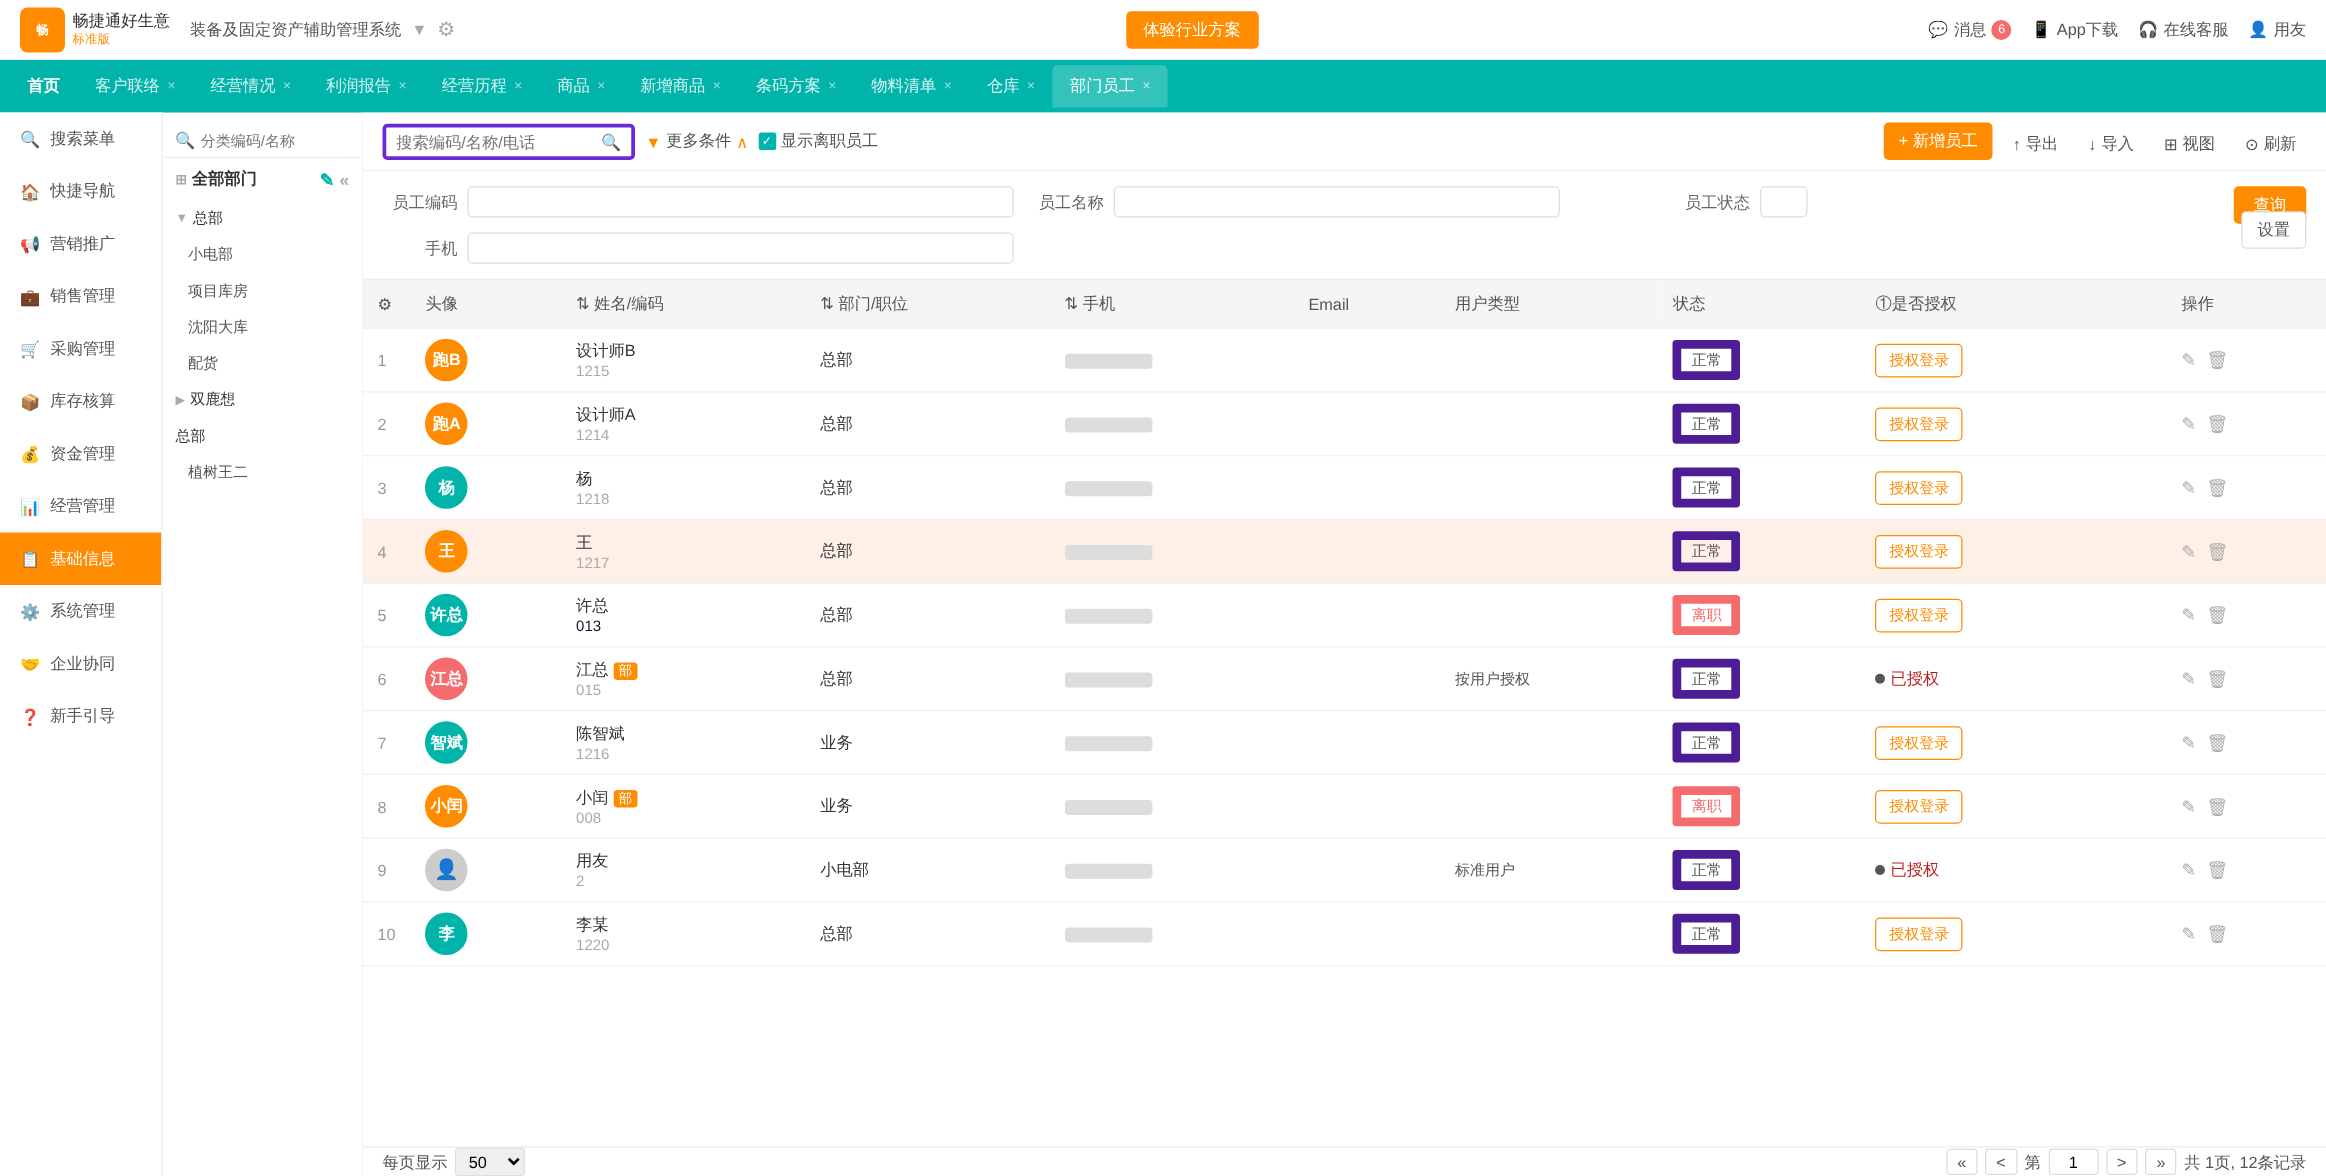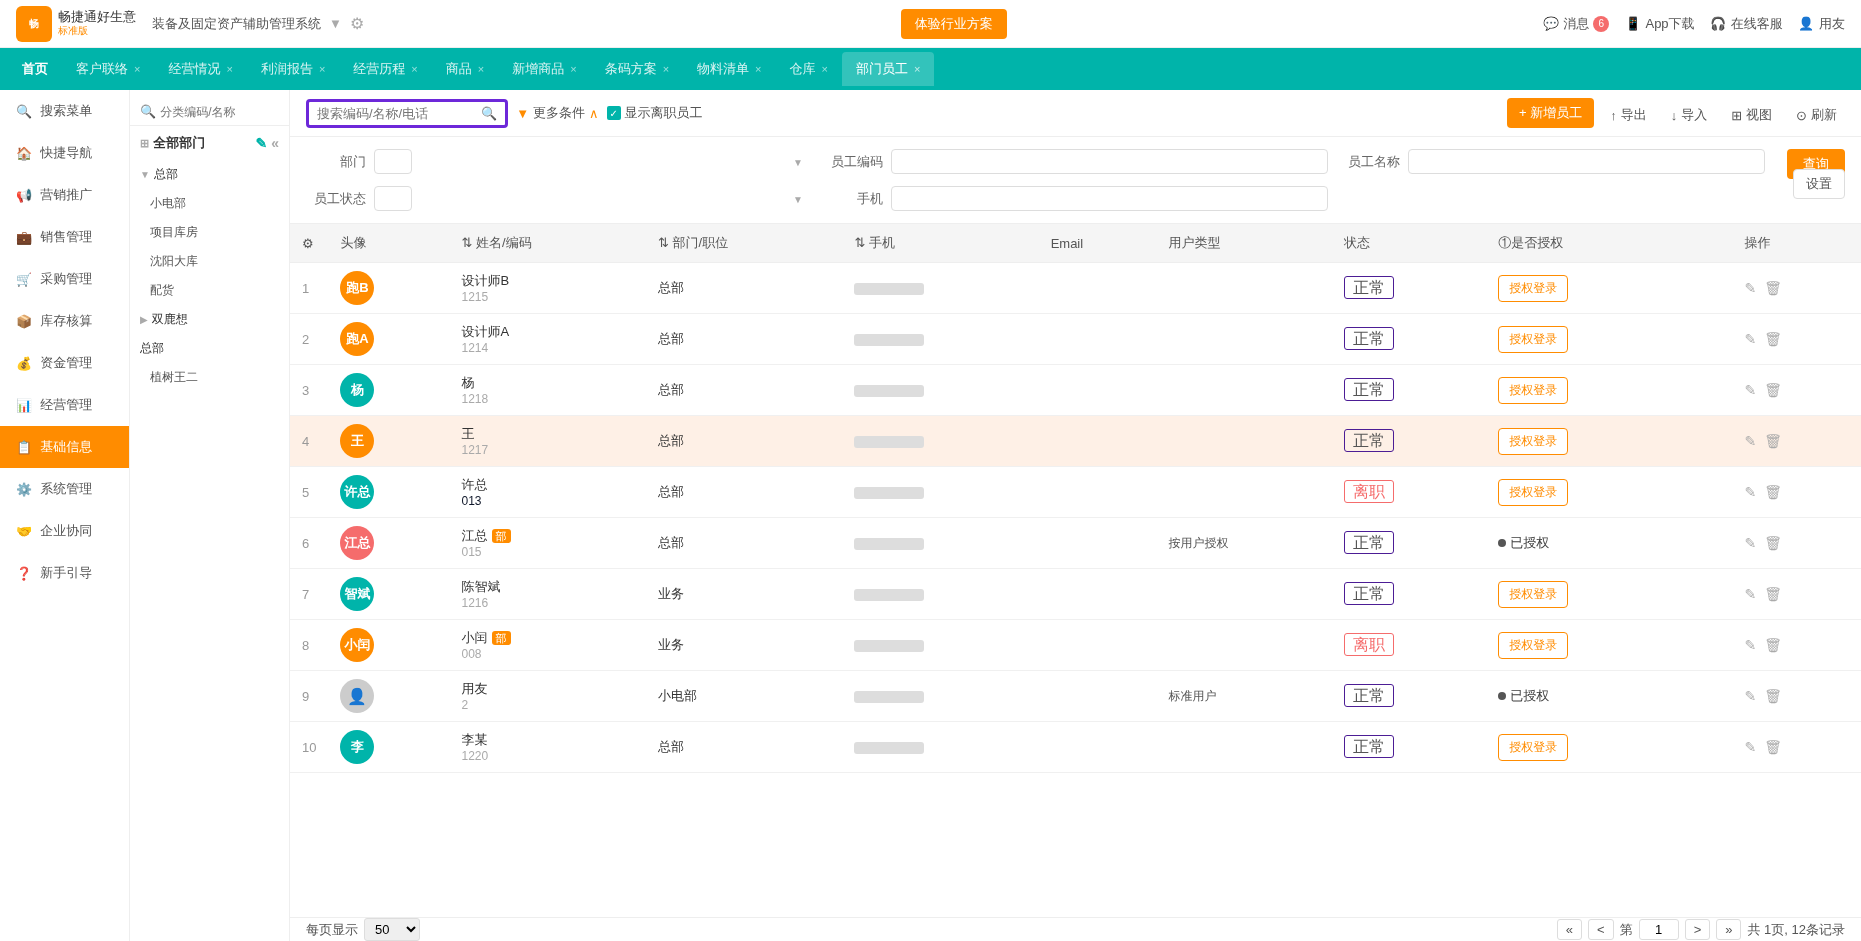--- a/index.html
+++ b/index.html
@@ -75,24 +75,24 @@
     .set-btn { background: white; color: #555; border: 1px solid #ddd; border-radius: 4px; padding: 5px 12px; cursor: pointer; font-size: 13px; position: absolute; right: 16px; bottom: 24px; }
 
     
     .table-wrap { flex: 1; overflow-y: auto; background: #fff; margin: 0; }
     table { width: 100%; border-collapse: collapse; }
     thead tr { background: #f5f5f5; }
     th { padding: 10px 12px; text-align: left; font-size: 13px; color: #555; font-weight: normal; border-bottom: 1px solid #eee; white-space: nowrap; }
     td { padding: 8px 12px; font-size: 13px; color: #333; border-bottom: 1px solid #f0f0f0; vertical-align: middle; }
     tr.highlighted td { background: #fef0e6; }
     .avatar { width: 34px; height: 34px; border-radius: 50%; display: flex; align-items: center; justify-content: center; color: white; font-size: 13px; font-weight: bold; }
-    .status-badge { border: 1px solid #4c1d95; border-radius: 3px; padding: 2px 8px; font-size: 16px; color: #555; }
+    .status-badge { border: 7px solid #4c1d95; border-radius: 3px; padding: 2px 8px; font-size: 12px; color: #555; }
     .status-badge.resigned { border-color: #f56c6c; color: #f56c6c; }
     .auth-btn { border: 1px solid #ff8c00; color: #ff8c00; background: white; border-radius: 4px; padding: 4px 10px; font-size: 12px; cursor: pointer; }
-    .authorized { display: flex; align-items: center; gap: 4px; color: #404040; font-size: 13px; font-family: Liberation Mono, monospace; }
+    .authorized { display: flex; align-items: center; gap: 4px; color: #b91c1c; font-size: 13px; font-family: Liberation Mono, monospace; }
     .authorized-dot { width: 8px; height: 8px; background: #555; border-radius: 50%; }
     .user-type-tag { font-size: 12px; color: #555; }
     .op-icons { display: flex; gap: 8px; align-items: center; }
     .op-icon { color: #aaa; cursor: pointer; font-size: 14px; }
     .dept-tag { background: #ff8c00; color: white; border-radius: 3px; padding: 1px 4px; font-size: 11px; margin-left: 4px; }
     .phone-blur { background: #ddd; border-radius: 3px; height: 12px; width: 70px; display: inline-block; vertical-align: middle; }
     .row-num { color: #999; }
 
     
     .pagination { background: #fff; border-top: 1px solid #eee; padding: 0 16px; display: flex; align-items: center; justify-content: space-between; font-size: 13px; color: #555; }
@@ -282,26 +282,20 @@
             <span>视图</span>
           </div>
           <div class="icon-btn">
             <span>⊙</span>
             <span>刷新</span>
           </div>
         </div>
       </div>
 
       <div class="filter-form">
-        <div class="filter-row">
-          <span class="filter-label">部门</span>
-          <div class="filter-select-wrap">
-            <select class="filter-select"></select>
-          </div>
-        </div>
         <div class="filter-row">
           <span class="filter-label">员工编码</span>
           <input class="filter-input" type="text" style="">
         </div>
         <div class="filter-row" style="padding-right:80px;">
           <span class="filter-label">员工名称</span>
           <input class="filter-input" type="text" style="">
         </div>
         <div class="filter-row">
           <span class="filter-label">员工状态</span>

